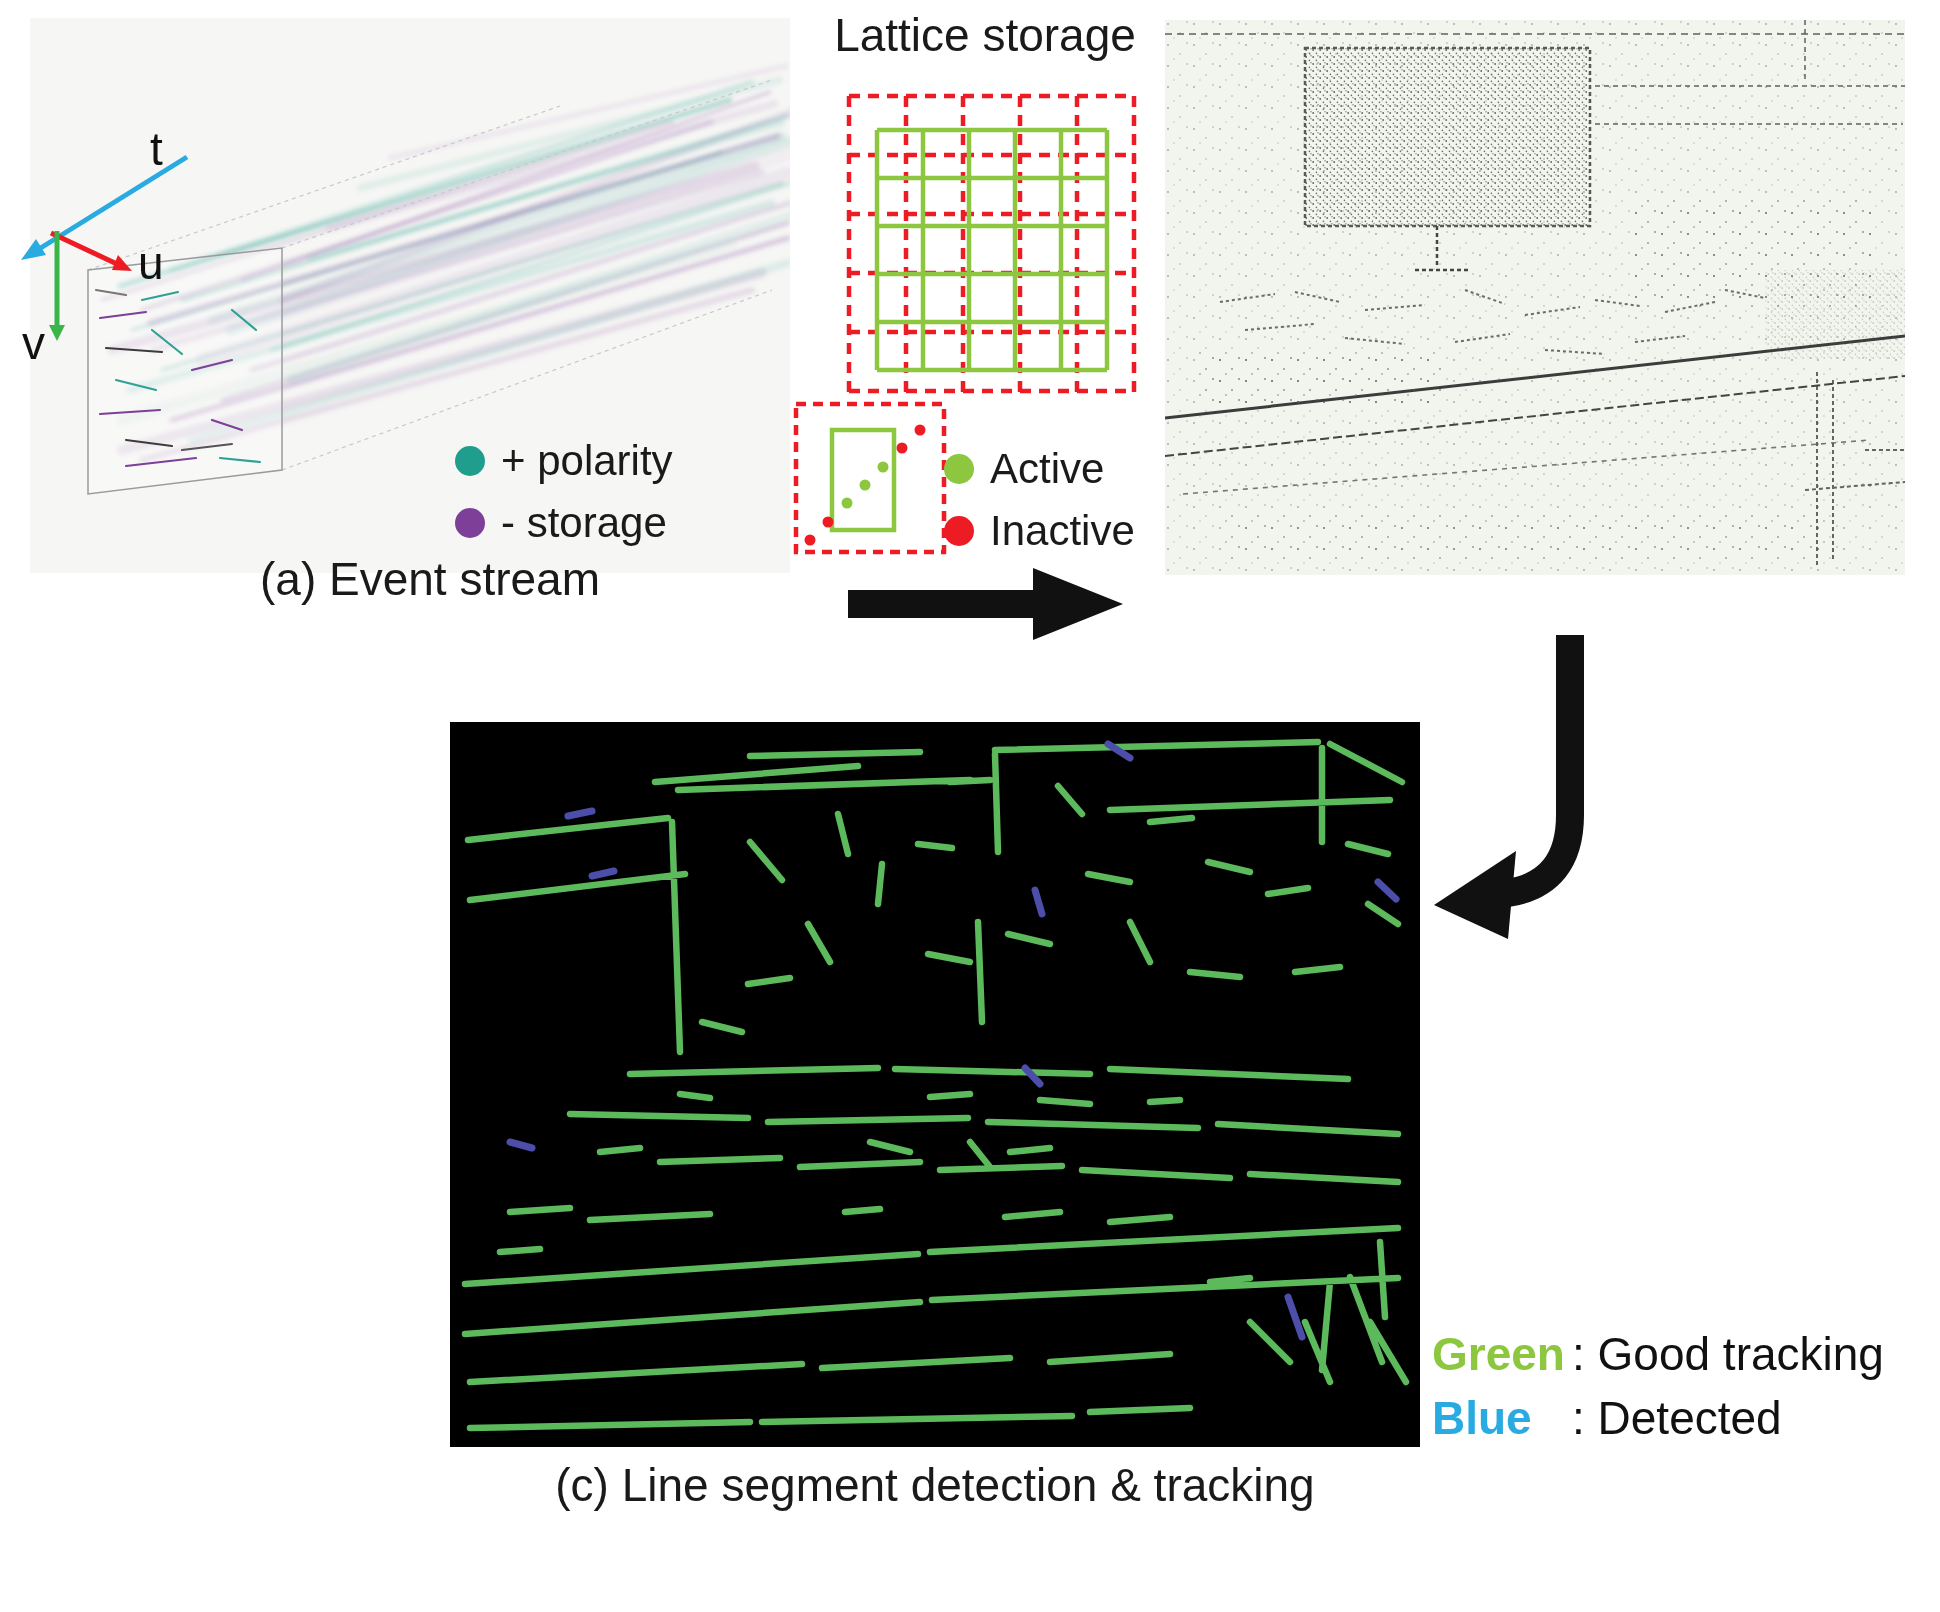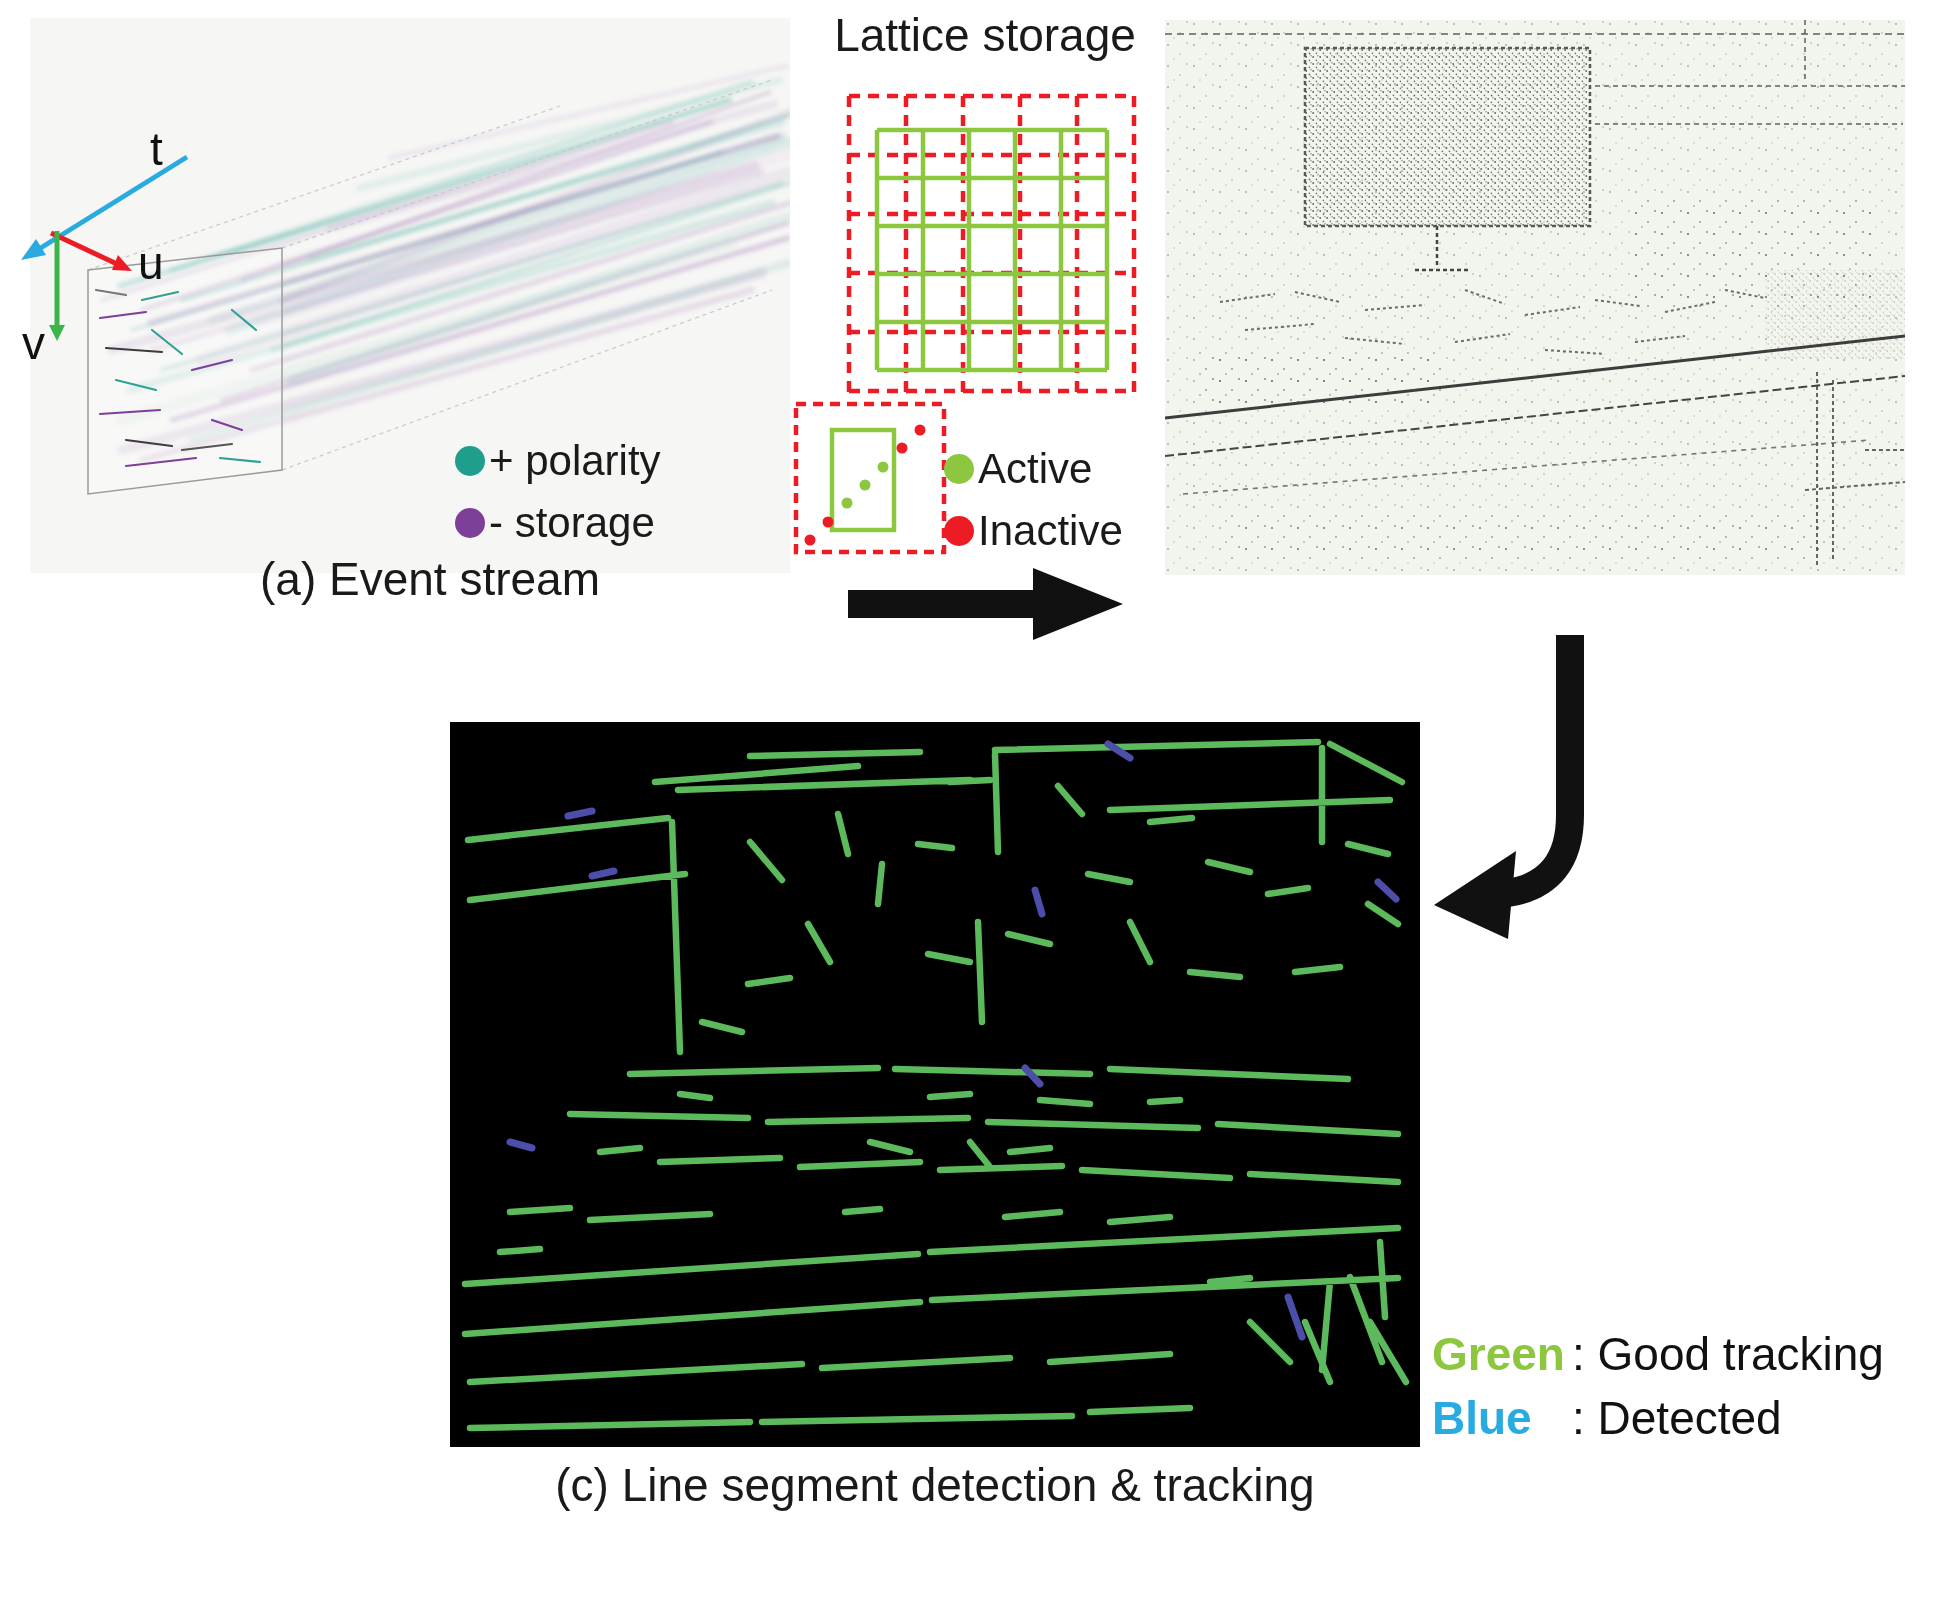--- a/index.html
+++ b/index.html
@@ -1,21 +1,21 @@
 <!DOCTYPE html>
 <html><head>
 <meta charset="utf-8">
 <style>
   html,body{margin:0;padding:0;background:#ffffff;}
   body{font-family:"Liberation Sans", sans-serif; color:#111;}
   .canvas{position:relative;width:1940px;height:1612px;background:#ffffff;overflow:hidden;}
   .abs{position:absolute;}
   .caption{font-size:46px;text-align:center;color:#1a1a1a;}
   .title{font-size:46px;text-align:center;color:#1a1a1a;}
-  .legend-row{display:flex;align-items:center;gap:4px;height:62px;font-size:42px;color:#1a1a1a;}
+  .legend-row{display:flex;align-items:center;gap:16px;height:62px;font-size:42px;color:#1a1a1a;}
   .dot{width:30px;height:30px;border-radius:50%;display:inline-block;flex:0 0 auto;}
   .dot-pos{background:#1f9e8e;}
   .dot-neg{background:#7d3f98;}
   .dot-active{background:#8dc63f;}
   .dot-inactive{background:#ed1c24;}
   .axis-label{font-size:46px;color:#111;}
   .c-legend-row{font-size:46px;height:64px;display:flex;align-items:center;}
   .c-legend-name{display:inline-block;width:140px;font-weight:bold;}
   .c-name-green{color:#8dc63f;}
   .c-name-blue{color:#29abe2;}

